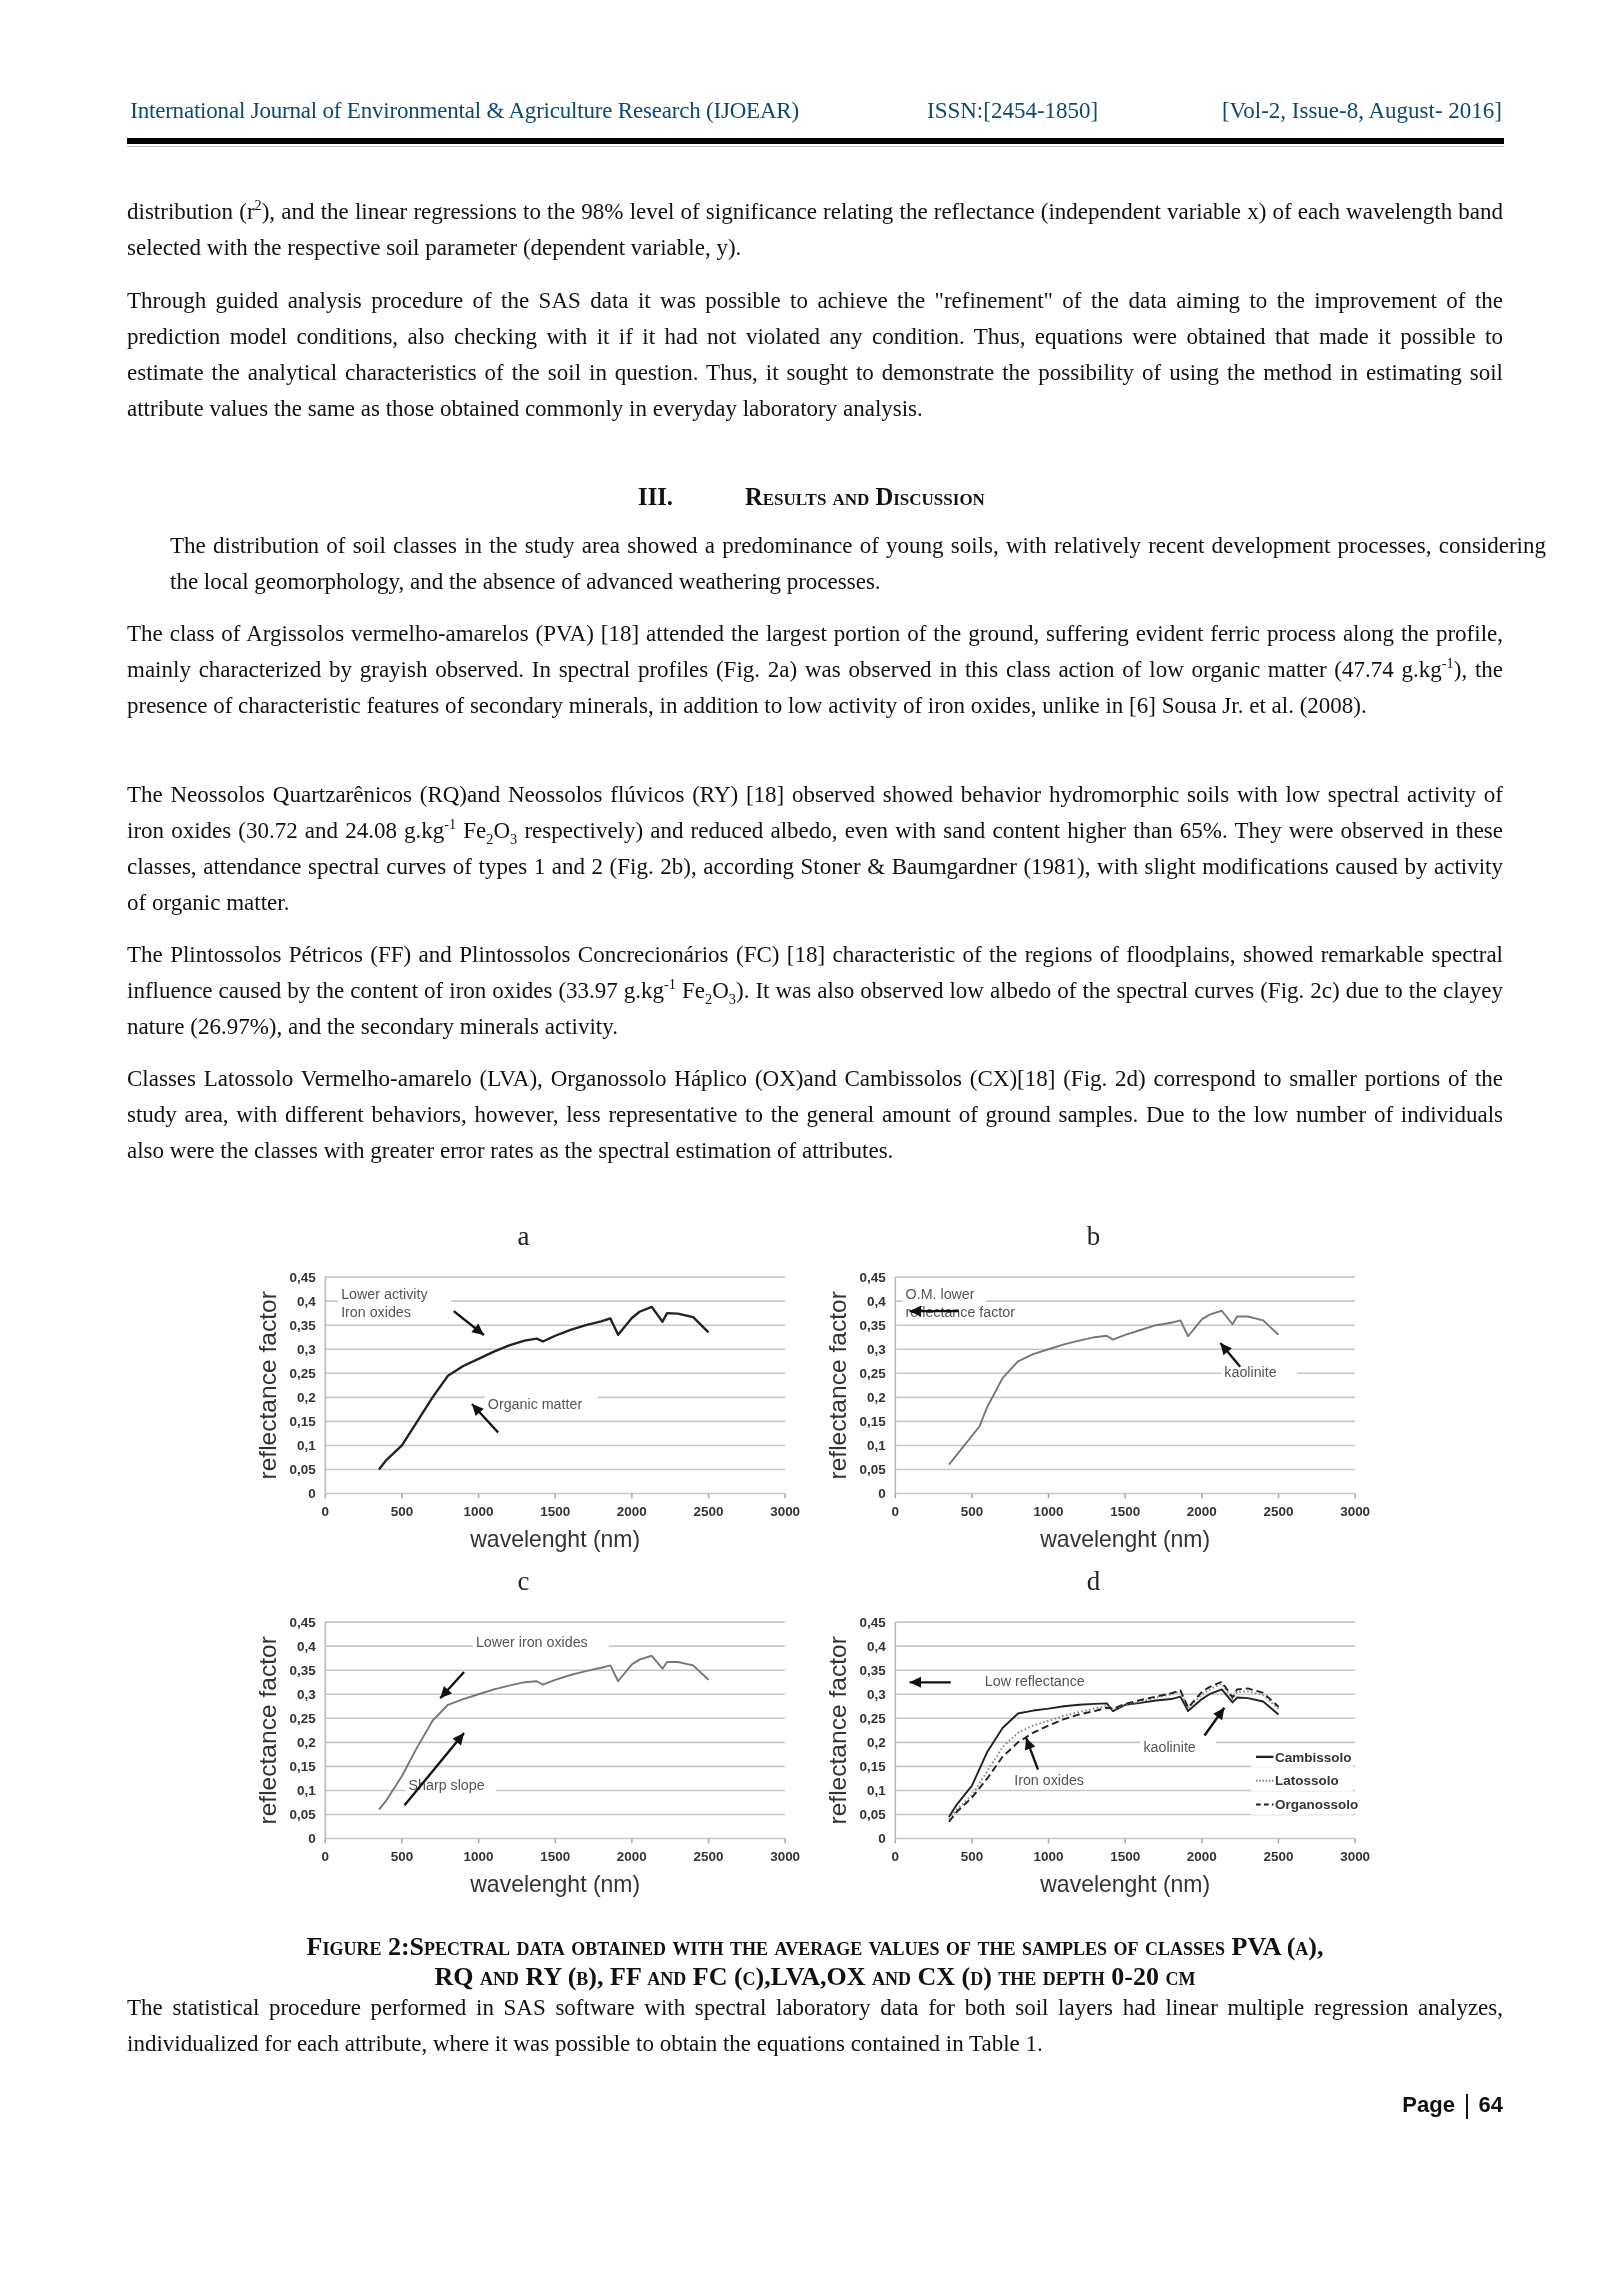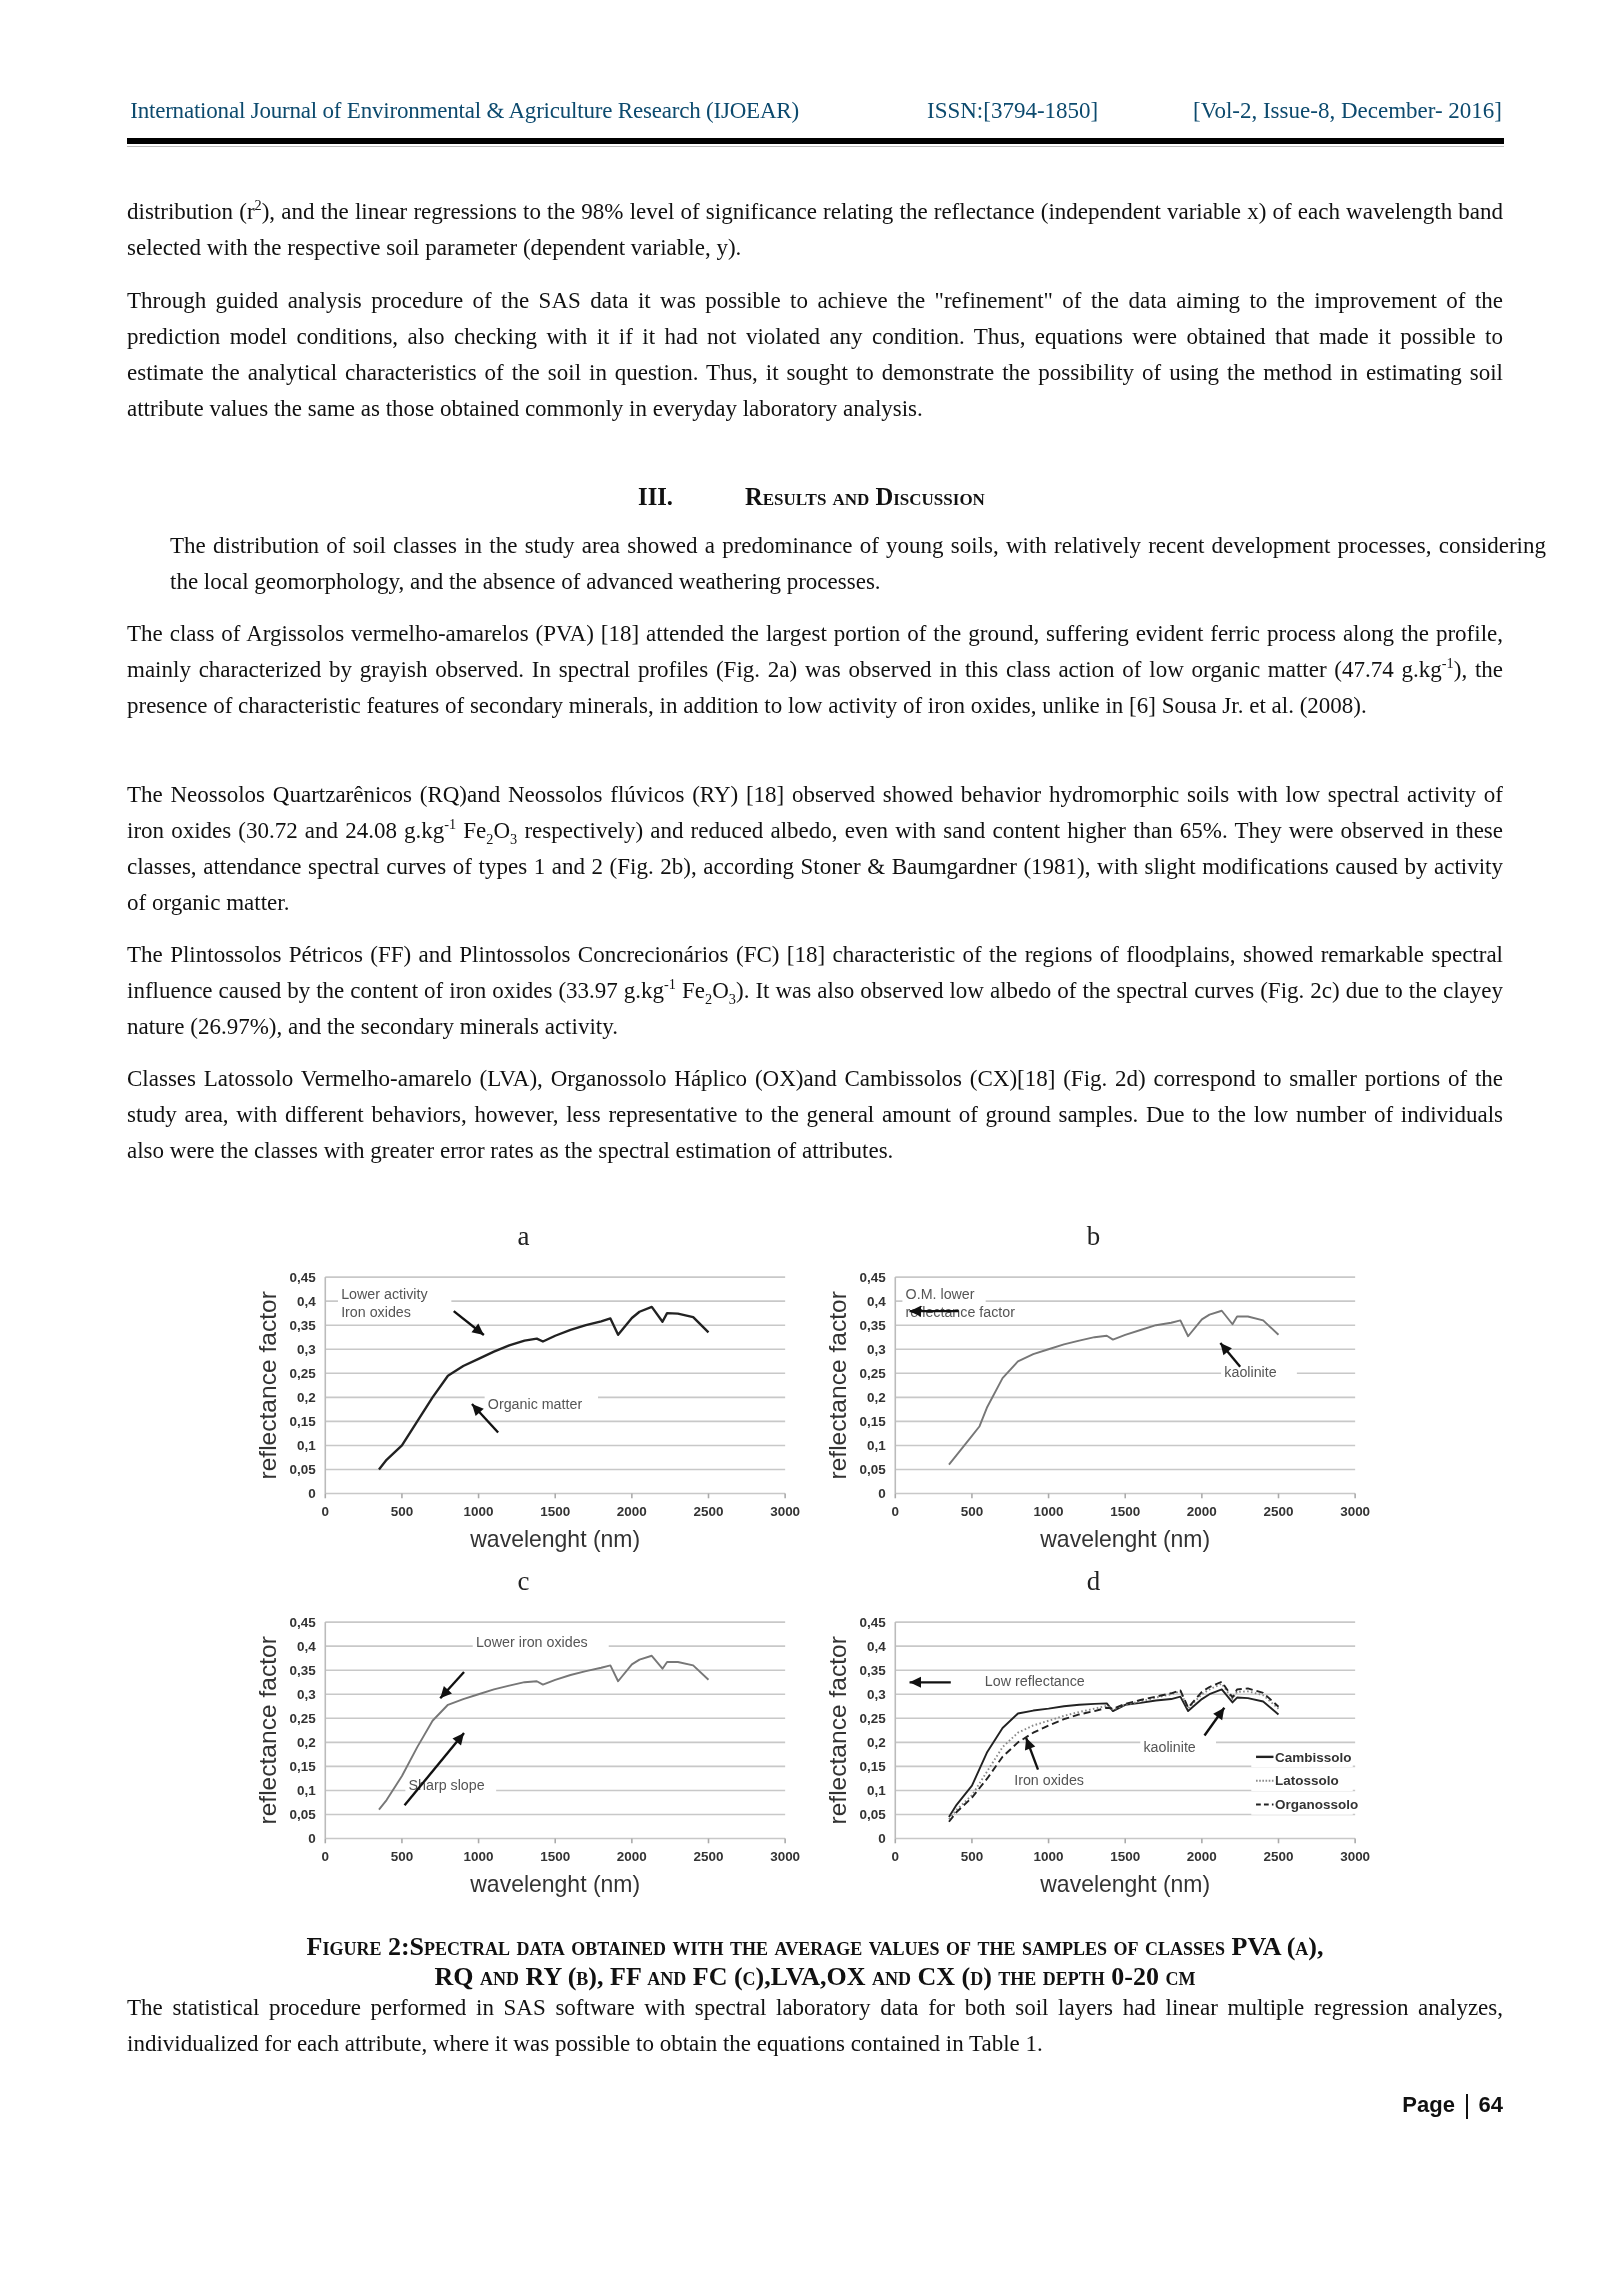--- a/index.html
+++ b/index.html
@@ -21,22 +21,22 @@
   .caption{position:absolute;left:127px;top:1932px;width:1376px;text-align:center;font-size:26px;line-height:30px;font-weight:bold;font-variant:small-caps;}
   .after{position:absolute;left:127px;top:1990px;width:1376px;font-size:23px;line-height:36px;text-align:justify;}
   .pagefoot{position:absolute;right:120px;top:2092px;font-family:"Liberation Sans",sans-serif;font-size:22px;font-weight:bold;}
   .pagefoot .bar{display:inline-block;width:1.6px;height:25px;background:#111;vertical-align:middle;margin:0 11px;}
 </style>
 </head>
 <body>
 
 <div class="header">
   <span class="jt">International Journal of Environmental &amp; Agriculture Research (IJOEAR)</span>
-  <span class="issn">ISSN:[3794-1850]</span>
-  <span class="vol">[Vol-2, Issue-8, December- 2016]</span>
+  <span class="issn">ISSN:[2454-1850]</span>
+  <span class="vol">[Vol-2, Issue-8, August- 2016]</span>
 </div>
 <div class="rule"></div>
 <div class="rule2"></div>
 
 <div class="para" style="top:194px;"><span>distribution (r</span><sup>2</sup><span>), and the linear regressions to the 98% level of significance relating the reflectance (independent variable x) of each wavelength band selected with the respective soil parameter (dependent variable, y).</span></div>
 
 <div class="para" style="top:283px;">Through guided analysis procedure of the SAS data it was possible to achieve the "refinement" of the data aiming to the improvement of the prediction model conditions, also checking with it if it had not violated any condition. Thus, equations were obtained that made it possible to estimate the analytical characteristics of the soil in question. Thus, it sought to demonstrate the possibility of using the method in estimating soil attribute values the same as those obtained commonly in everyday laboratory analysis.</div>
 
 <div class="section">
   <span class="num">III.</span><span class="sc">Results and Discussion</span>

